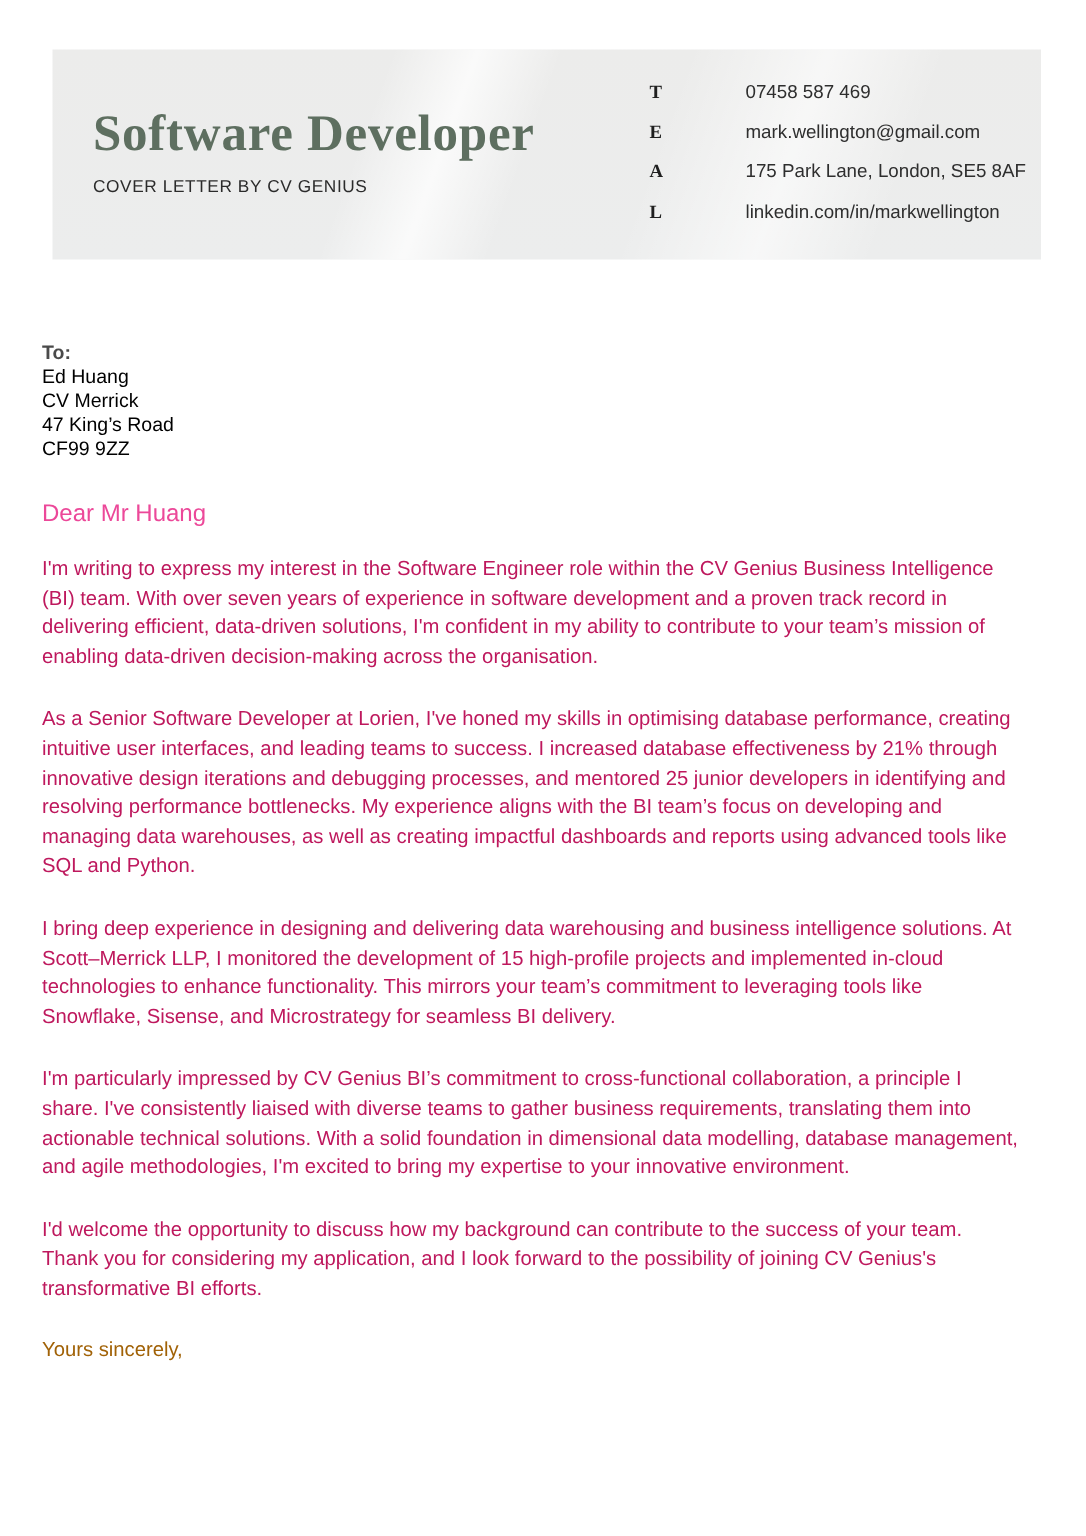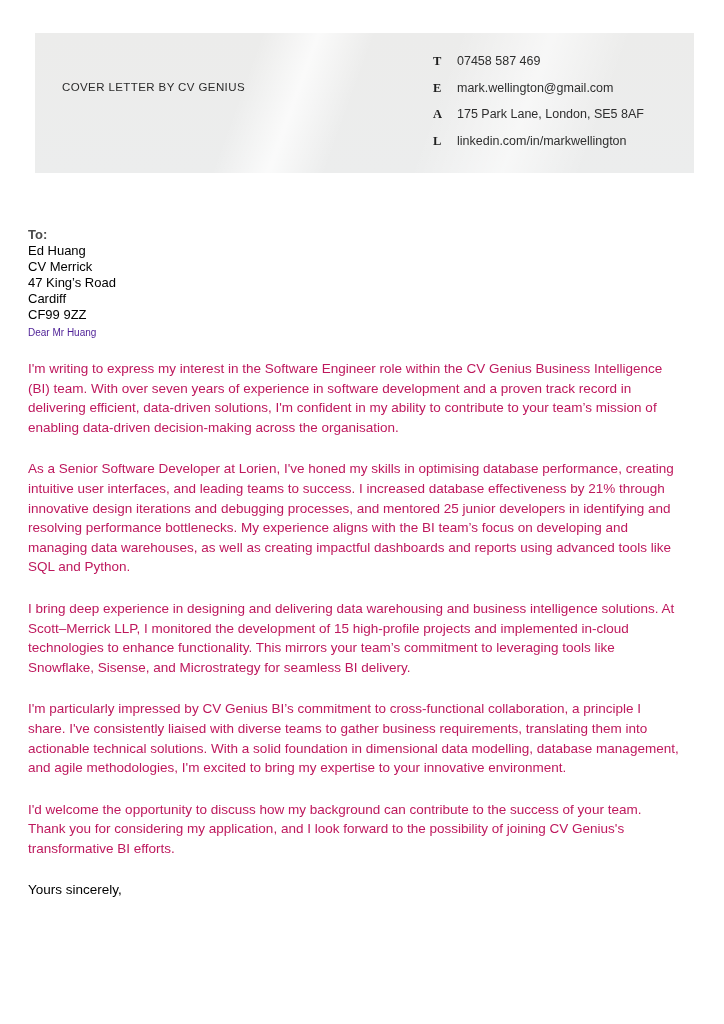--- a/index.html
+++ b/index.html
@@ -61,20 +61,21 @@
     font-weight: bold;
     font-size: 12.5px;
     color: #1f1f1f;
     width: 24px;
     flex: 0 0 24px;
   }
   .cvalue {
     font-size: 12.5px;
     color: #2e2e2e;
     white-space: nowrap;
+    margin-left: 40px;
   }
 
   
   .content {
     position: absolute;
     left: 28px;
     top: 226px;
     width: 654px;
   }
   .to-label {
@@ -83,53 +84,55 @@
     color: #4a4a4a;
     line-height: 17px;
   }
   .addr-line {
     display: block;
     font-size: 13px;
     color: #000000;
     line-height: 16px;
   }
   .salutation {
-    font-size: 10px;
-    color: #4c1d95;
+    margin-top: 26px;
+    font-size: 16px;
+    color: #ec4899;
     line-height: 19px;
   }
   .body-p {
     margin-top: 22px;
     font-size: 13.5px;
     line-height: 19.6px;
     color: #be185d;
   }
   .body-p.first { margin-top: 17px; }
   .closing {
     margin-top: 22px;
     font-size: 13.5px;
     line-height: 19px;
-    color: #000000;
+    color: #a16207;
   }
   .signature {
     margin-top: 24px;
     font-family: "Liberation Serif", serif;
     font-weight: bold;
     font-size: 17.5px;
     letter-spacing: 1.5px;
     color: #5e6f60;
   }
 </style>
 </head>
 <body>
 
 <div class="page">
 
   <header class="banner">
     <div class="title-block">
+      <h1 class="job-title">Software Developer</h1>
       <div class="subtitle">COVER LETTER BY CV GENIUS</div>
     </div>
 
     <div class="contact">
       <div class="contact-row">
         <span class="clabel">T</span>
         <span class="cvalue">07458 587 469</span>
       </div>
       <div class="contact-row">
         <span class="clabel">E</span>
@@ -145,21 +148,20 @@
       </div>
     </div>
   </header>
 
   <main class="content">
     <div class="to-label">To:</div>
     <div class="addr">
       <span class="addr-line">Ed Huang</span>
       <span class="addr-line">CV Merrick</span>
       <span class="addr-line">47 King’s Road</span>
-      <span class="addr-line">Cardiff</span>
       <span class="addr-line">CF99 9ZZ</span>
     </div>
 
     <p class="salutation">Dear Mr Huang</p>
 
     <p class="body-p first">I'm writing to express my interest in the Software Engineer role within the CV Genius Business Intelligence (BI) team. With over seven years of experience in software development and a proven track record in delivering efficient, data-driven solutions, I'm confident in my ability to contribute to your team’s mission of enabling data-driven decision-making across the organisation.</p>
     <p class="body-p">As a Senior Software Developer at Lorien, I've honed my skills in optimising database performance, creating intuitive user interfaces, and leading teams to success. I increased database effectiveness by 21% through innovative design iterations and debugging processes, and mentored 25 junior developers in identifying and resolving performance bottlenecks. My experience aligns with the BI team’s focus on developing and managing data warehouses, as well as creating impactful dashboards and reports using advanced tools like SQL and Python.</p>
     <p class="body-p">I bring deep experience in designing and delivering data warehousing and business intelligence solutions. At Scott–Merrick LLP, I monitored the development of 15 high-profile projects and implemented in-cloud technologies to enhance functionality. This mirrors your team’s commitment to leveraging tools like Snowflake, Sisense, and Microstrategy for seamless BI delivery.</p>
     <p class="body-p">I'm particularly impressed by CV Genius BI’s commitment to cross-functional collaboration, a principle I share. I've consistently liaised with diverse teams to gather business requirements, translating them into actionable technical solutions. With a solid foundation in dimensional data modelling, database management, and agile methodologies, I'm excited to bring my expertise to your innovative environment.</p>
     <p class="body-p">I'd welcome the opportunity to discuss how my background can contribute to the success of your team. Thank you for considering my application, and I look forward to the possibility of joining CV Genius's transformative BI efforts.</p>

